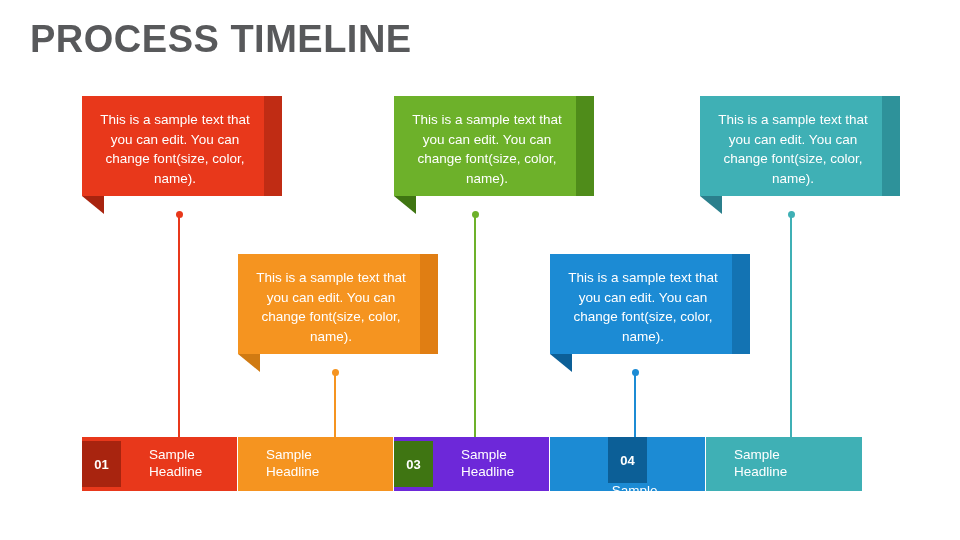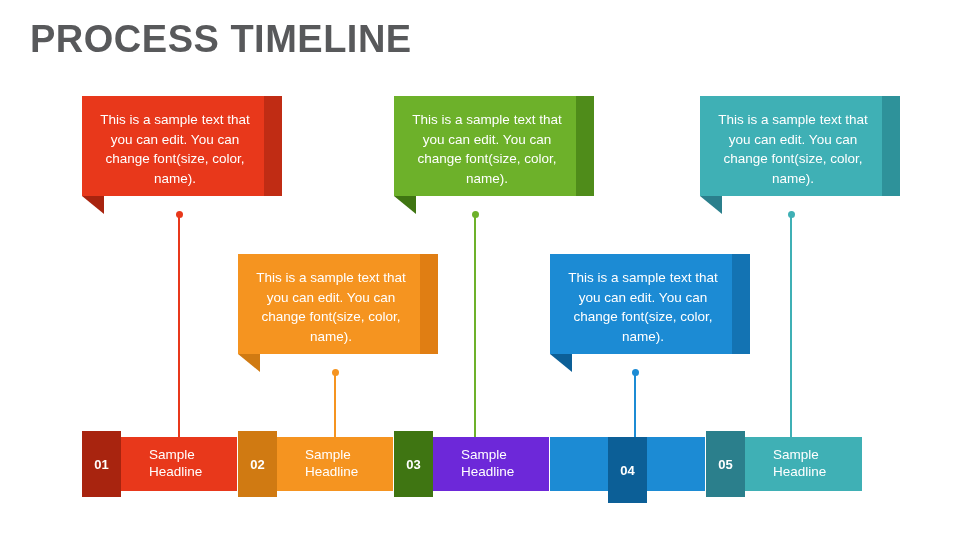--- a/index.html
+++ b/index.html
@@ -85,21 +85,21 @@
   }
   .seg {
     position: absolute;
     top: 0;
     height: 54px;
     display: flex;
     align-items: center;
   }
   .seg .num {
     width: 39px;
-    height: 66px;
+    height: 46px;
     display: flex;
     align-items: center;
     justify-content: center;
     color: #ffffff;
     font-size: 13px;
     font-weight: bold;
     flex: 0 0 auto;
   }
   .seg .headline {
     flex: 1 1 auto;
@@ -157,32 +157,30 @@
     <div class="dot" style="left: 787.5px; top: 211px; background: rgb(63, 176, 181);"></div>
   </div>
 
 <div id="timeline">
     <div class="seg" style="left: 0px; width: 155px; background: rgb(232, 56, 27);">
       <div class="num" style="background: rgb(168, 36, 15);">01</div>
       <div class="headline">Sample
 Headline</div>
     </div>
     <div class="seg" style="left: 156px; width: 155px; background: rgb(245, 148, 32);">
-      <div class="num" style="background: rgb(208, 122, 18);">02</div>
       <div class="headline">Sample
 Headline</div>
     </div>
     <div class="seg" style="left: 312px; width: 155px; background: #6d28d9;">
       <div class="num" style="background: rgb(63, 117, 18);">03</div>
       <div class="headline">Sample
 Headline</div>
     </div>
     <div class="seg" style="left: 468px; width: 155px; background: rgb(28, 139, 212); flex-direction: column;">
       <div class="num" style="background: rgb(12, 95, 151);">04</div>
       <div class="headline">Sample
 Headline</div>
     </div>
     <div class="seg" style="left: 624px; width: 156px; background: rgb(63, 176, 181);">
-      <div class="num" style="background: rgb(43, 127, 140);">05</div>
       <div class="headline">Sample
 Headline</div>
     </div>
   </div>
 
 </body></html>

